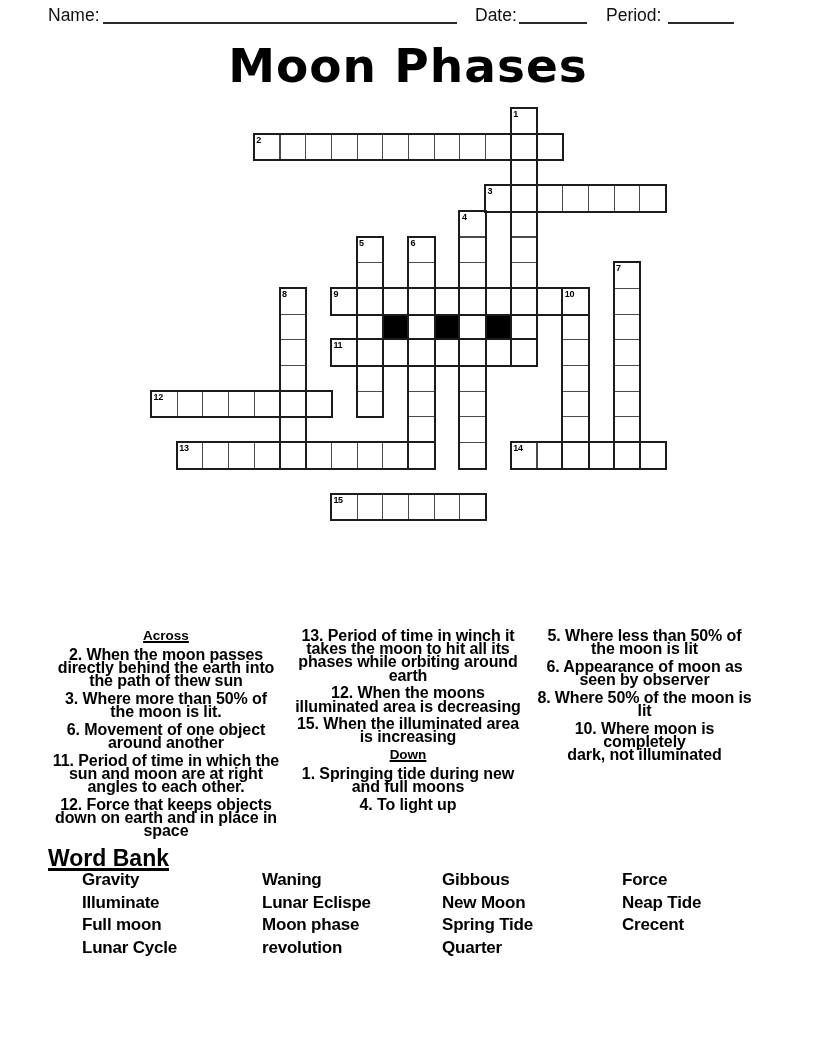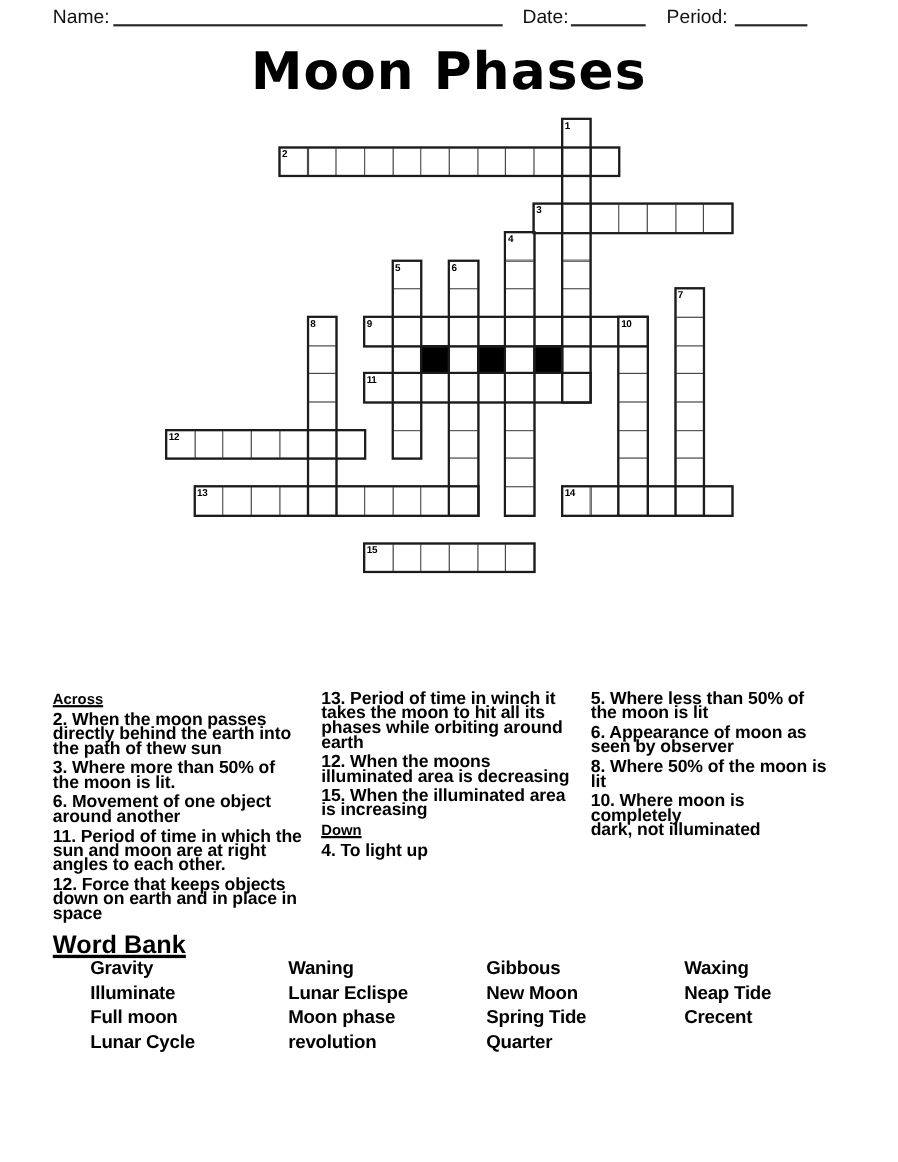--- a/index.html
+++ b/index.html
@@ -19,21 +19,21 @@
   
   .grid{position:absolute;}
   .gcell{position:absolute;box-sizing:border-box;background:#fff;border:1px solid #4a4a4a;}
   .gcell.black{background:#000;border-color:#000;}
   .run{position:absolute;box-sizing:border-box;border:2px solid #1c1c1c;pointer-events:none;}
   .num{
     position:absolute;font-size:9px;font-weight:bold;line-height:9px;
     letter-spacing:-0.3px;color:#000;z-index:5;pointer-events:none;
   }
   
-  .clue-col{position:absolute;top:629px;}
+  .clue-col{position:absolute;top:629px;text-align:center;}
   .clue-heading{
     font-size:13.5px;font-weight:bold;line-height:14px;margin-bottom:5px;
     text-decoration:underline;text-decoration-thickness:2px;
   }
   .clue{
     font-size:16px;font-weight:bold;line-height:13.2px;margin-bottom:4.5px;
     letter-spacing:-0.1px;white-space:pre-line;
   }
   
   .wb-heading{
@@ -219,20 +219,22 @@
     <div class="clue-col" style="left: 292px; width: 232px;">
       <div class="clue">13. Period of time in winch it
 takes the moon to hit all its
 phases while orbiting around
 earth</div>
       <div class="clue">12. When the moons
 illuminated area is decreasing</div>
       <div class="clue">15. When the illuminated area
 is increasing</div>
       <div class="clue-heading">Down</div>
+      <div class="clue">1. Springing tide during new
+and full moons</div>
       <div class="clue">4. To light up</div>
     </div>
     <div class="clue-col" style="left: 537px; width: 215px;">
       <div class="clue">5. Where less than 50% of
 the moon is lit</div>
       <div class="clue">6. Appearance of moon as
 seen by observer</div>
       <div class="clue">8. Where 50% of the moon is
 lit</div>
       <div class="clue">10. Where moon is completely
@@ -254,17 +256,17 @@
       <div class="wb-item">Moon phase</div>
       <div class="wb-item">revolution</div>
     </div>
     <div class="wb-col" style="left: 408px;">
       <div class="wb-item">Gibbous</div>
       <div class="wb-item">New Moon</div>
       <div class="wb-item">Spring Tide</div>
       <div class="wb-item">Quarter</div>
     </div>
     <div class="wb-col" style="left: 588px;">
-      <div class="wb-item">Waxing</div>
+      <div class="wb-item">Force</div>
       <div class="wb-item">Neap Tide</div>
       <div class="wb-item">Crecent</div>
     </div>
   </div>
 
 </body></html>

